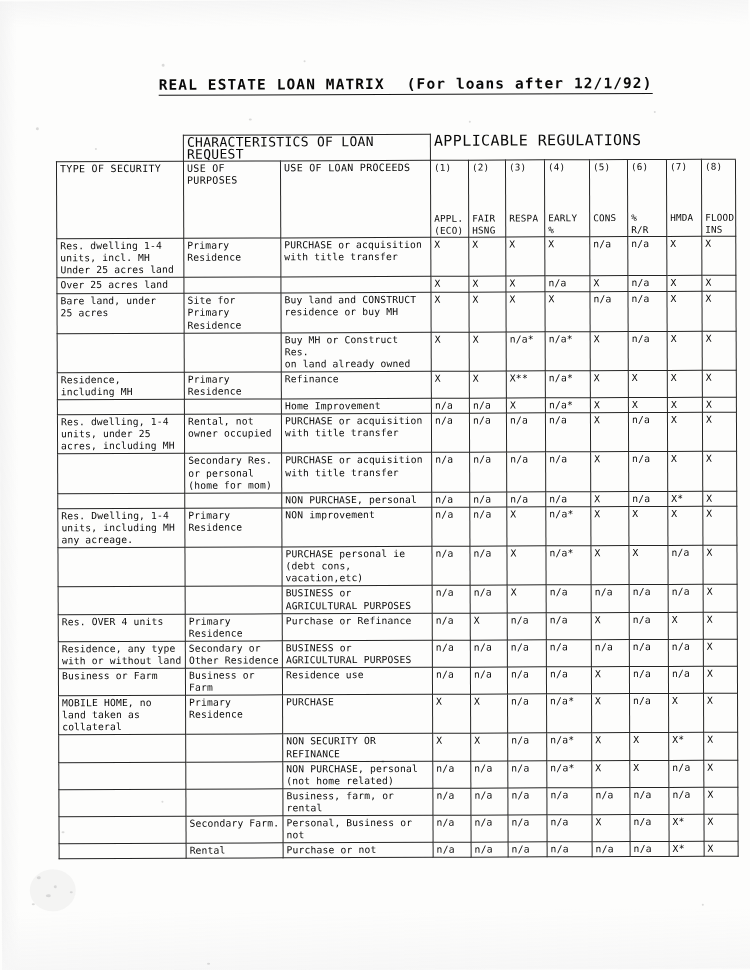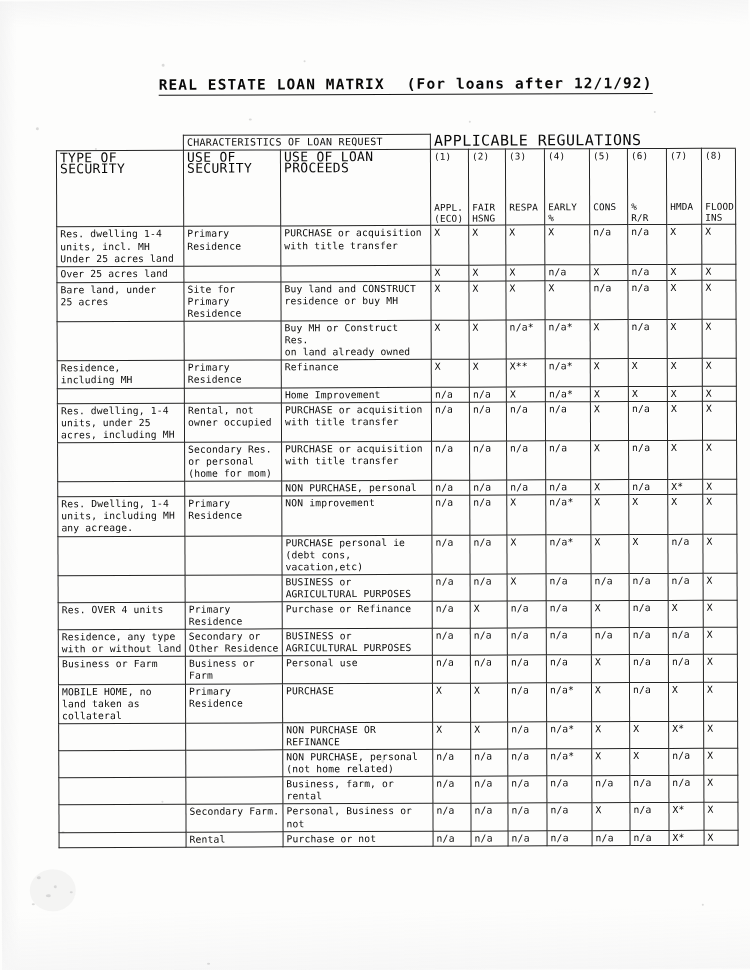--- a/index.html
+++ b/index.html
@@ -90,42 +90,42 @@
     font-size: 15px;
     letter-spacing: .4px;
     border-left: none !important;
     border-right: none !important;
     border-top: none !important;
     border-bottom: 1.15px solid #2a2a2a !important;
     padding-bottom: 0px;
   }
   .charhead {
     text-align: left;
-    font-size: 10px;
+    font-size: 13px;
     letter-spacing: .3px;
     border-bottom: 1.15px solid #2a2a2a !important;
     border-top: 1.15px solid #2a2a2a !important;
     border-left: 1.15px solid #2a2a2a !important;
     border-right: 1.15px solid #2a2a2a !important;
     padding-left: 4px;
   }
   .colhead {
     text-align: center;
     vertical-align: top;
     font-size: 9.3px;
     line-height: 11.3px;
     letter-spacing: .2px;
     height: 46px;
     padding-top: 1px;
   }
   .colhead .num { display: block; }
   .colhead .l2 { display: block; margin-top: 40px; }
   .colhead .l3 { display: block; }
   .lefthead {
-    font-size: 13px;
+    font-size: 10px;
     letter-spacing: .3px;
     vertical-align: bottom;
     text-align: left;
     padding-left: 5px;
     padding-bottom: 1px;
   }
 
   
   td.sec, td.use, td.proc {
     font-size: 9.7px;
@@ -206,21 +206,21 @@
           <col style="width:34px">
         </colgroup>
         <thead>
           <tr>
             <td class="noborder"></td>
             <td class="charhead nb-bot" colspan="2">CHARACTERISTICS OF LOAN REQUEST</td>
             <td class="apphead" colspan="8">APPLICABLE REGULATIONS</td>
           </tr>
           <tr>
             <td class="lefthead">TYPE OF SECURITY</td>
-            <td class="lefthead">USE OF SECURITY</td>
+            <td class="lefthead">USE OF PURPOSES</td>
             <td class="lefthead">USE OF LOAN PROCEEDS</td>
             <td class="colhead">
               <span class="num">(1)</span>
               <span class="l2">APPL.</span>
               <span class="l3">(ECO)</span>
             </td>
             <td class="colhead">
               <span class="num">(2)</span>
               <span class="l2">FAIR</span>
               <span class="l3">HSNG</span>
@@ -436,21 +436,21 @@
               <td class="val">n/a</td>
               <td class="val">n/a</td>
               <td class="val">n/a</td>
               <td class="val">n/a</td>
               <td class="val">n/a</td>
               <td class="val">X</td>
             </tr>
             <tr style="height: 14px;">
               <td class="sec">Business or Farm</td>
               <td class="use">Business or Farm</td>
-              <td class="proc">Personal use</td>
+              <td class="proc">Residence use</td>
               <td class="val">n/a</td>
               <td class="val">n/a</td>
               <td class="val">n/a</td>
               <td class="val">n/a</td>
               <td class="val">X</td>
               <td class="val">n/a</td>
               <td class="val">n/a</td>
               <td class="val">X</td>
             </tr>
             <tr style="height: 14px;">
@@ -462,21 +462,21 @@
               <td class="val">n/a</td>
               <td class="val">n/a*</td>
               <td class="val">X</td>
               <td class="val">n/a</td>
               <td class="val">X</td>
               <td class="val">X</td>
             </tr>
             <tr style="height: 14px;">
               <td class="sec"></td>
               <td class="use"></td>
-              <td class="proc">NON PURCHASE OR REFINANCE</td>
+              <td class="proc">NON SECURITY OR REFINANCE</td>
               <td class="val">X</td>
               <td class="val">X</td>
               <td class="val">n/a</td>
               <td class="val">n/a*</td>
               <td class="val">X</td>
               <td class="val">X</td>
               <td class="val">X*</td>
               <td class="val">X</td>
             </tr>
             <tr style="height: 26px;">

